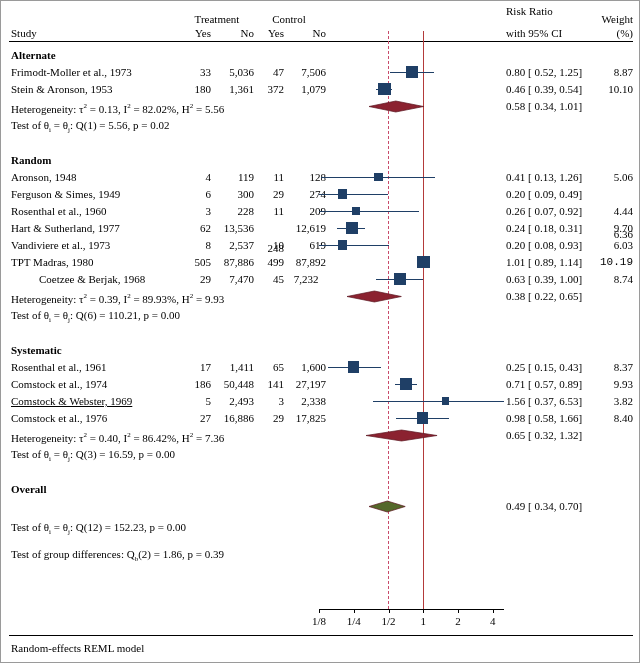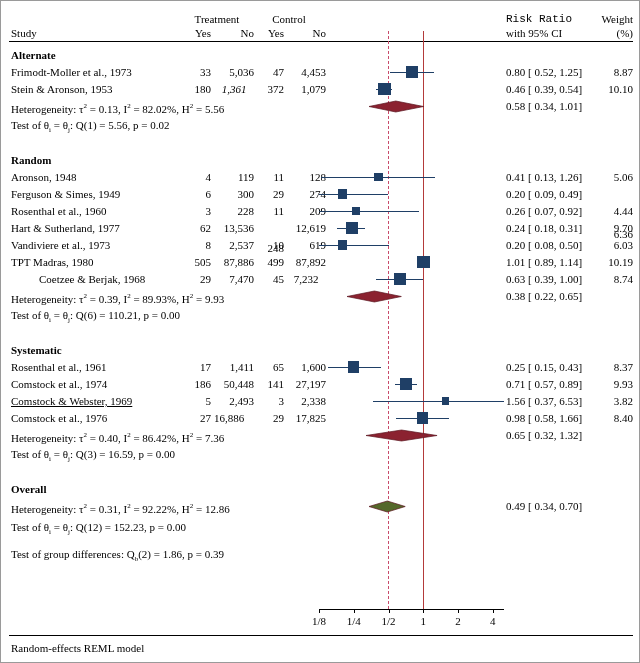--- a/index.html
+++ b/index.html
@@ -88,44 +88,44 @@
 
   <div class="abs txt" style="left:180px; top:12px; width:72px; text-align:center;">Treatment</div>
   <div class="abs txt" style="left:252px; top:12px; width:72px; text-align:center;">Control</div>
 
   <div class="abs txt" style="left:10px; top:26px;">Study</div>
   <div class="abs txt" style="left:178px; top:26px; width:32px; text-align:right;">Yes</div>
   <div class="abs txt" style="left:213px; top:26px; width:40px; text-align:right;">No</div>
   <div class="abs txt" style="left:253px; top:26px; width:30px; text-align:right;">Yes</div>
   <div class="abs txt" style="left:285px; top:26px; width:40px; text-align:right;">No</div>
 
-  <div class="abs txt" style="left:505px; top:12px;font-family:Liberation Mono, monospace;">Risk Ratio</div>
+  <div class="abs txt" style="left:505px; top:4px;">Risk Ratio</div>
   <div class="abs txt" style="left:505px; top:26px;">with 95% CI</div>
   <div class="abs txt" style="left:592px; top:12px; width:40px; text-align:right;">Weight</div>
   <div class="abs txt" style="left:592px; top:26px; width:40px; text-align:right;">(%)</div>
 
   <div class="rule" style="left:8px; top:40px; width:624px;"></div>
 
   <div class="rule" style="left:8px; top:634px; width:624px;"></div>
 
   <div class="abs txt" style="left:10px; top:641px;"></div>
   <div class="abs txt" style="left:10px; top:641px;">Random-effects REML model</div>
 
   <div id="rows-layer" class="abs" style="left:0; top:0; width:640px; height:663px;">
       <div class="abs txt bold" style="left:10px; top:48px;">Alternate</div>
       <div class="abs txt" style="left:10px; top:65px;">Frimodt-Moller et al., 1973</div>
       <div class="abs txt" style="left:178px; top:65px; width:32px; text-align:right;">33</div>
       <div class="abs txt" style="left:213px; top:65px; width:40px; text-align:right;">5,036</div>
       <div class="abs txt" style="left:253px; top:65px; width:30px; text-align:right;">47</div>
-      <div class="abs txt" style="left:285px; top:65px; width:40px; text-align:right;">4,453</div>
+      <div class="abs txt" style="left:285px; top:65px; width:40px; text-align:right;">7,506</div>
       <div class="abs txt" style="left:505px; top:65px;">0.80 [ 0.52, 1.25]</div>
       <div class="abs txt" style="left:592px; top:65px; width:40px; text-align:right;">8.87</div>
       <div class="abs txt" style="left:10px; top:82px;">Stein &amp; Aronson, 1953</div>
       <div class="abs txt" style="left:178px; top:82px; width:32px; text-align:right;">180</div>
-      <div class="abs txt" style="left:213px; top:82px; width:40px; text-align:center;font-style:italic;">1,361</div>
+      <div class="abs txt" style="left:213px; top:82px; width:40px; text-align:right;">1,361</div>
       <div class="abs txt" style="left:253px; top:82px; width:30px; text-align:right;">372</div>
       <div class="abs txt" style="left:285px; top:82px; width:40px; text-align:right;">1,079</div>
       <div class="abs txt" style="left:505px; top:82px;">0.46 [ 0.39, 0.54]</div>
       <div class="abs txt" style="left:592px; top:82px; width:40px; text-align:right;">10.10</div>
       <div class="abs txt" style="left:10px; top:99px;">Heterogeneity: τ<sup>2</sup> = 0.13, I<sup>2</sup> = 82.02%, H<sup>2</sup> = 5.56</div>
       <div class="abs txt" style="left:505px; top:99px;">0.58 [ 0.34, 1.01]</div>
       <div class="abs txt" style="left:10px; top:118px;">Test of θ<sub>i</sub> = θ<sub>j</sub>: Q(1) = 5.56, p = 0.02</div>
       <div class="abs txt bold" style="left:10px; top:153px;">Random</div>
       <div class="abs txt" style="left:10px; top:170px;">Aronson, 1948</div>
       <div class="abs txt" style="left:178px; top:170px; width:32px; text-align:right;">4</div>
@@ -153,29 +153,29 @@
       <div class="abs txt" style="left:213px; top:221px; width:40px; text-align:right;">13,536</div>
       <div class="abs txt" style="left:253px; top:221px; width:30px; text-align:right;margin-top:20px;">248</div>
       <div class="abs txt" style="left:285px; top:221px; width:40px; text-align:right;">12,619</div>
       <div class="abs txt" style="left:505px; top:221px;">0.24 [ 0.18, 0.31]</div>
       <div class="abs txt" style="left:592px; top:221px; width:40px; text-align:right;">9.70</div>
       <div class="abs txt" style="left:10px; top:238px;">Vandiviere et al., 1973</div>
       <div class="abs txt" style="left:178px; top:238px; width:32px; text-align:right;">8</div>
       <div class="abs txt" style="left:213px; top:238px; width:40px; text-align:right;">2,537</div>
       <div class="abs txt" style="left:253px; top:238px; width:30px; text-align:right;">10</div>
       <div class="abs txt" style="left:285px; top:238px; width:40px; text-align:right;">619</div>
-      <div class="abs txt" style="left:505px; top:238px;">0.20 [ 0.08, 0.50]</div>
+      <div class="abs txt" style="left:505px; top:238px;">0.20 [ 0.08, 0.93]</div>
       <div class="abs txt" style="left:592px; top:238px; width:40px; text-align:right;">6.03</div>
       <div class="abs txt" style="left:10px; top:255px;">TPT Madras, 1980</div>
       <div class="abs txt" style="left:178px; top:255px; width:32px; text-align:right;">505</div>
       <div class="abs txt" style="left:213px; top:255px; width:40px; text-align:right;">87,886</div>
       <div class="abs txt" style="left:253px; top:255px; width:30px; text-align:right;">499</div>
       <div class="abs txt" style="left:285px; top:255px; width:40px; text-align:right;">87,892</div>
       <div class="abs txt" style="left:505px; top:255px;">1.01 [ 0.89, 1.14]</div>
-      <div class="abs txt" style="left:592px; top:255px; width:40px; text-align:right;">10.19</div>
+      <div class="abs txt" style="left:592px; top:255px; width:40px; text-align:right;font-family:Liberation Mono, monospace;">10.19</div>
       <div class="abs txt" style="left:10px; top:272px;padding-left:28px;">Coetzee &amp; Berjak, 1968</div>
       <div class="abs txt" style="left:178px; top:272px; width:32px; text-align:right;">29</div>
       <div class="abs txt" style="left:213px; top:272px; width:40px; text-align:right;">7,470</div>
       <div class="abs txt" style="left:253px; top:272px; width:30px; text-align:right;">45</div>
       <div class="abs txt" style="left:285px; top:272px; width:40px; text-align:center;">7,232</div>
       <div class="abs txt" style="left:505px; top:272px;">0.63 [ 0.39, 1.00]</div>
       <div class="abs txt" style="left:592px; top:272px; width:40px; text-align:right;">8.74</div>
       <div class="abs txt" style="left:10px; top:289px;">Heterogeneity: τ<sup>2</sup> = 0.39, I<sup>2</sup> = 89.93%, H<sup>2</sup> = 9.93</div>
       <div class="abs txt" style="left:505px; top:289px;">0.38 [ 0.22, 0.65]</div>
       <div class="abs txt" style="left:10px; top:308px;">Test of θ<sub>i</sub> = θ<sub>j</sub>: Q(6) = 110.21, p = 0.00</div>
@@ -196,30 +196,29 @@
       <div class="abs txt" style="left:592px; top:377px; width:40px; text-align:right;">9.93</div>
       <div class="abs txt" style="left:10px; top:394px;text-decoration:underline;">Comstock &amp; Webster, 1969</div>
       <div class="abs txt" style="left:178px; top:394px; width:32px; text-align:right;">5</div>
       <div class="abs txt" style="left:213px; top:394px; width:40px; text-align:right;">2,493</div>
       <div class="abs txt" style="left:253px; top:394px; width:30px; text-align:right;">3</div>
       <div class="abs txt" style="left:285px; top:394px; width:40px; text-align:right;">2,338</div>
       <div class="abs txt" style="left:505px; top:394px;">1.56 [ 0.37, 6.53]</div>
       <div class="abs txt" style="left:592px; top:394px; width:40px; text-align:right;">3.82</div>
       <div class="abs txt" style="left:10px; top:411px;">Comstock et al., 1976</div>
       <div class="abs txt" style="left:178px; top:411px; width:32px; text-align:right;">27</div>
-      <div class="abs txt" style="left:213px; top:411px; width:40px; text-align:left;">16,886</div>
+      <div class="abs txt" style="left:213px; top:411px; width:40px; text-align:right;">16,886</div>
       <div class="abs txt" style="left:253px; top:411px; width:30px; text-align:right;">29</div>
       <div class="abs txt" style="left:285px; top:411px; width:40px; text-align:right;">17,825</div>
       <div class="abs txt" style="left:505px; top:411px;">0.98 [ 0.58, 1.66]</div>
       <div class="abs txt" style="left:592px; top:411px; width:40px; text-align:right;">8.40</div>
       <div class="abs txt" style="left:10px; top:428px;">Heterogeneity: τ<sup>2</sup> = 0.40, I<sup>2</sup> = 86.42%, H<sup>2</sup> = 7.36</div>
       <div class="abs txt" style="left:505px; top:428px;">0.65 [ 0.32, 1.32]</div>
       <div class="abs txt" style="left:10px; top:447px;">Test of θ<sub>i</sub> = θ<sub>j</sub>: Q(3) = 16.59, p = 0.00</div>
       <div class="abs txt bold" style="left:10px; top:482px;">Overall</div>
-      <div class="abs txt" style="left:10px; top:499px;">Heterogeneity: τ<sup>2</sup> = 0.31, I<sup>2</sup> = 92.22%, H<sup>2</sup> = 12.86</div>
       <div class="abs txt" style="left:505px; top:499px;">0.49 [ 0.34, 0.70]</div>
       <div class="abs txt" style="left:10px; top:520px;">Test of θ<sub>i</sub> = θ<sub>j</sub>: Q(12) = 152.23, p = 0.00</div>
       <div class="abs txt" style="left:10px; top:547px;">Test of group differences: Q<sub>b</sub>(2) = 1.86, p = 0.39</div>
     </div>
 
   <div id="plot">
       <div class="vline solid" style="left: 104.286px; top: 0px; height: 578px;"></div>
       <div class="vline dashed" style="left: 68.5105px; top: 0px; height: 578px;"></div>
       <div class="cirange" style="left:71.49062256464602px; top:41px; width:43.985702292984186px; background:#1f3f66;"></div>
       <div class="cibox" style="left:87.32495056947923px; top:35.23025px; width:11.5395px; height:11.5395px; background:#1f3f66;"></div>

